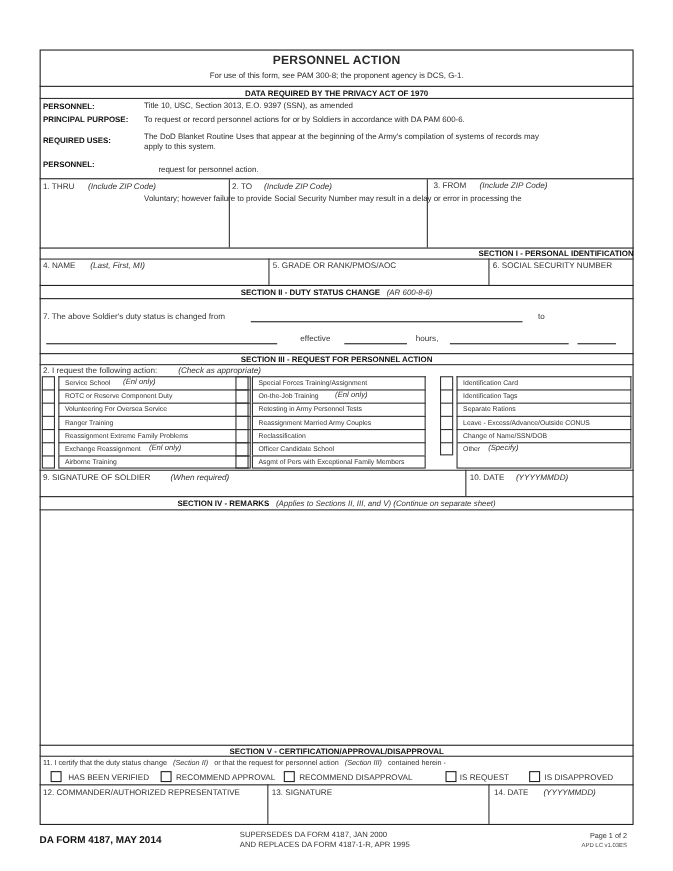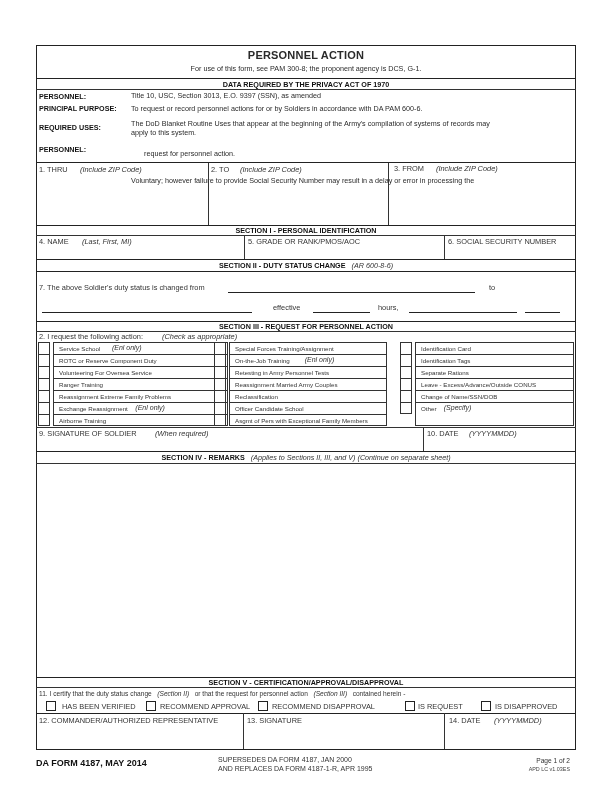--- a/index.html
+++ b/index.html
@@ -57,21 +57,21 @@
   <span class="t label" style="left:2px;top:2px;">2.  TO</span>
   <span class="t label it" style="left:31px;top:2px;">(Include ZIP Code)</span>
 </div>
 <div class="vl" style="left:388px;top:163px;height:62px;"></div>
 <div class="abs" style="left:389px;top:163px;width:186px;height:61px;">
   <span class="t label" style="left:5px;top:1px;">3.  FROM</span>
   <span class="t label it" style="left:47px;top:1px;">(Include ZIP Code)</span>
 </div>
 <div class="hl2" style="left:36px;width:540px;top:225px;"></div>
 
-<div class="t sec" style="left:36px;width:540px;text-align:center;top:226px;">SECTION I - PERSONAL IDENTIFICATION</div>
+<div class="t sec" style="left:36px;width:540px;text-align:right;top:226px;">SECTION I - PERSONAL IDENTIFICATION</div>
 <div class="hl" style="left:36px;width:540px;top:235px;"></div>
 <div class="abs" style="left:37px;top:236px;width:207px;height:22px;">
   <span class="t label" style="left:2px;top:1px;">4.  NAME</span>
   <span class="t label it" style="left:45px;top:1px;">(Last, First, MI)</span>
 </div>
 <div class="vl" style="left:244px;top:235px;height:24px;"></div>
 <div class="abs" style="left:245px;top:236px;width:199px;height:22px;">
   <span class="t label" style="left:3px;top:1px;">5.  GRADE OR RANK/PMOS/AOC</span>
 </div>
 <div class="vl" style="left:444px;top:235px;height:24px;"></div>

